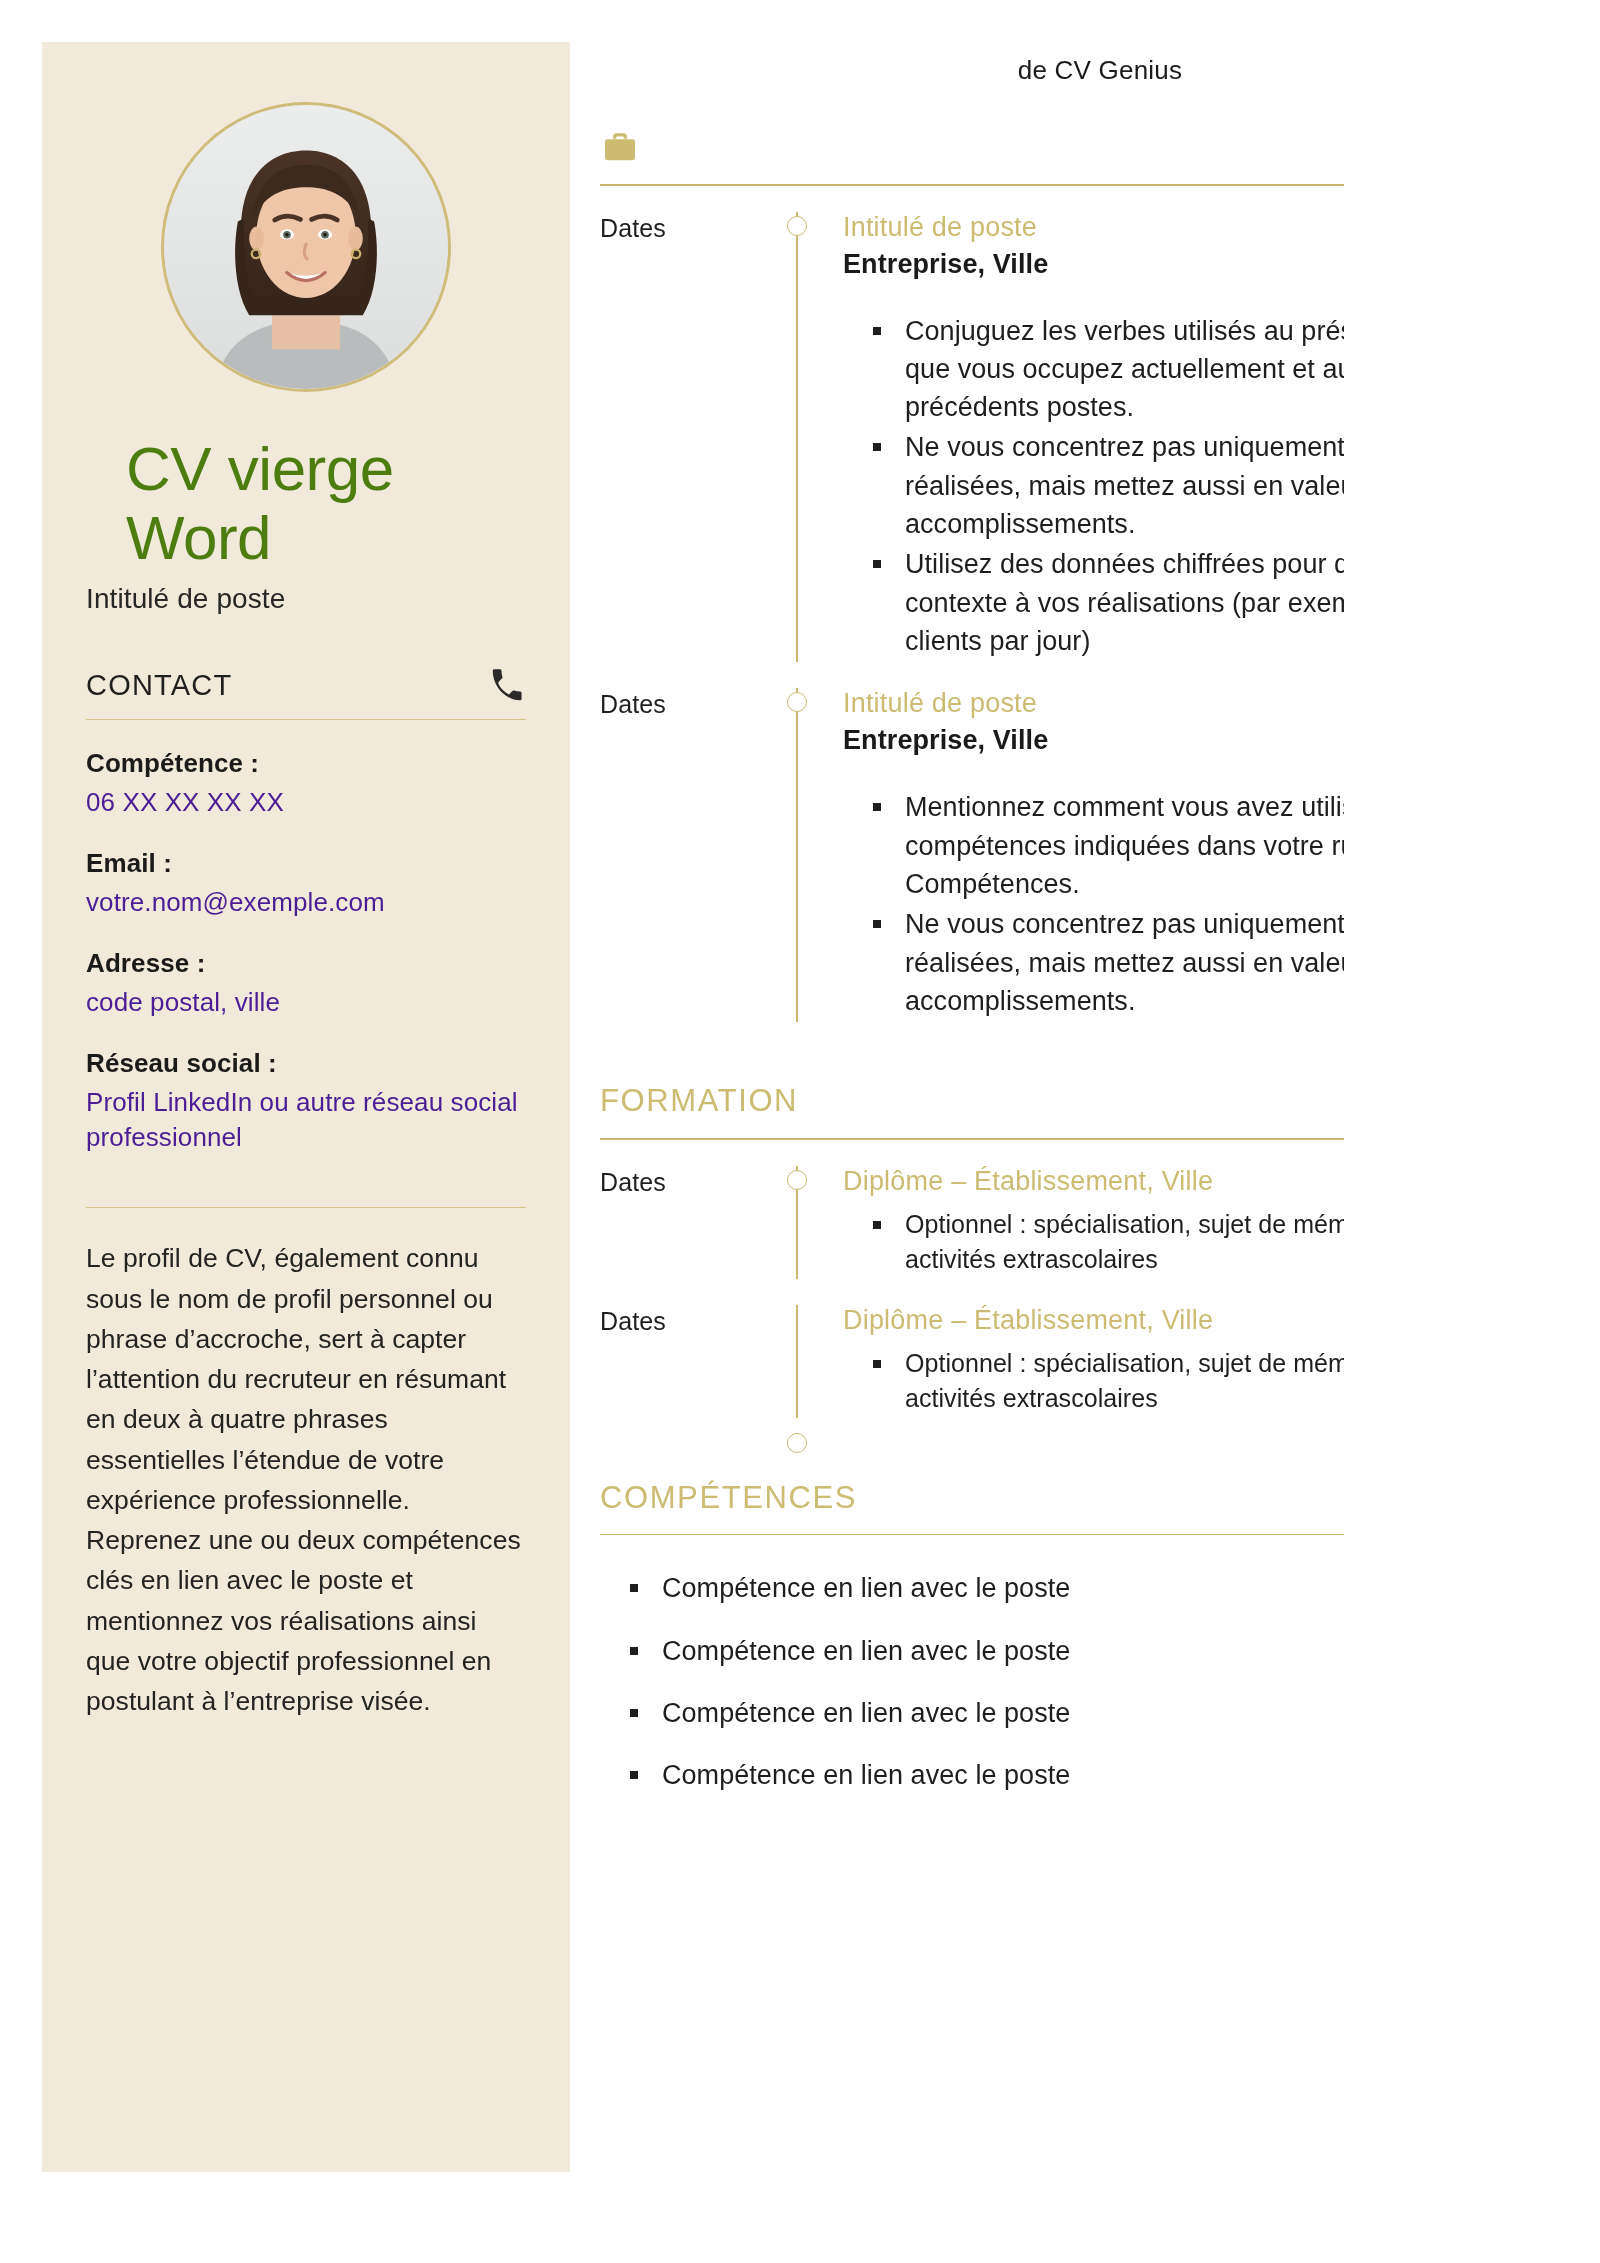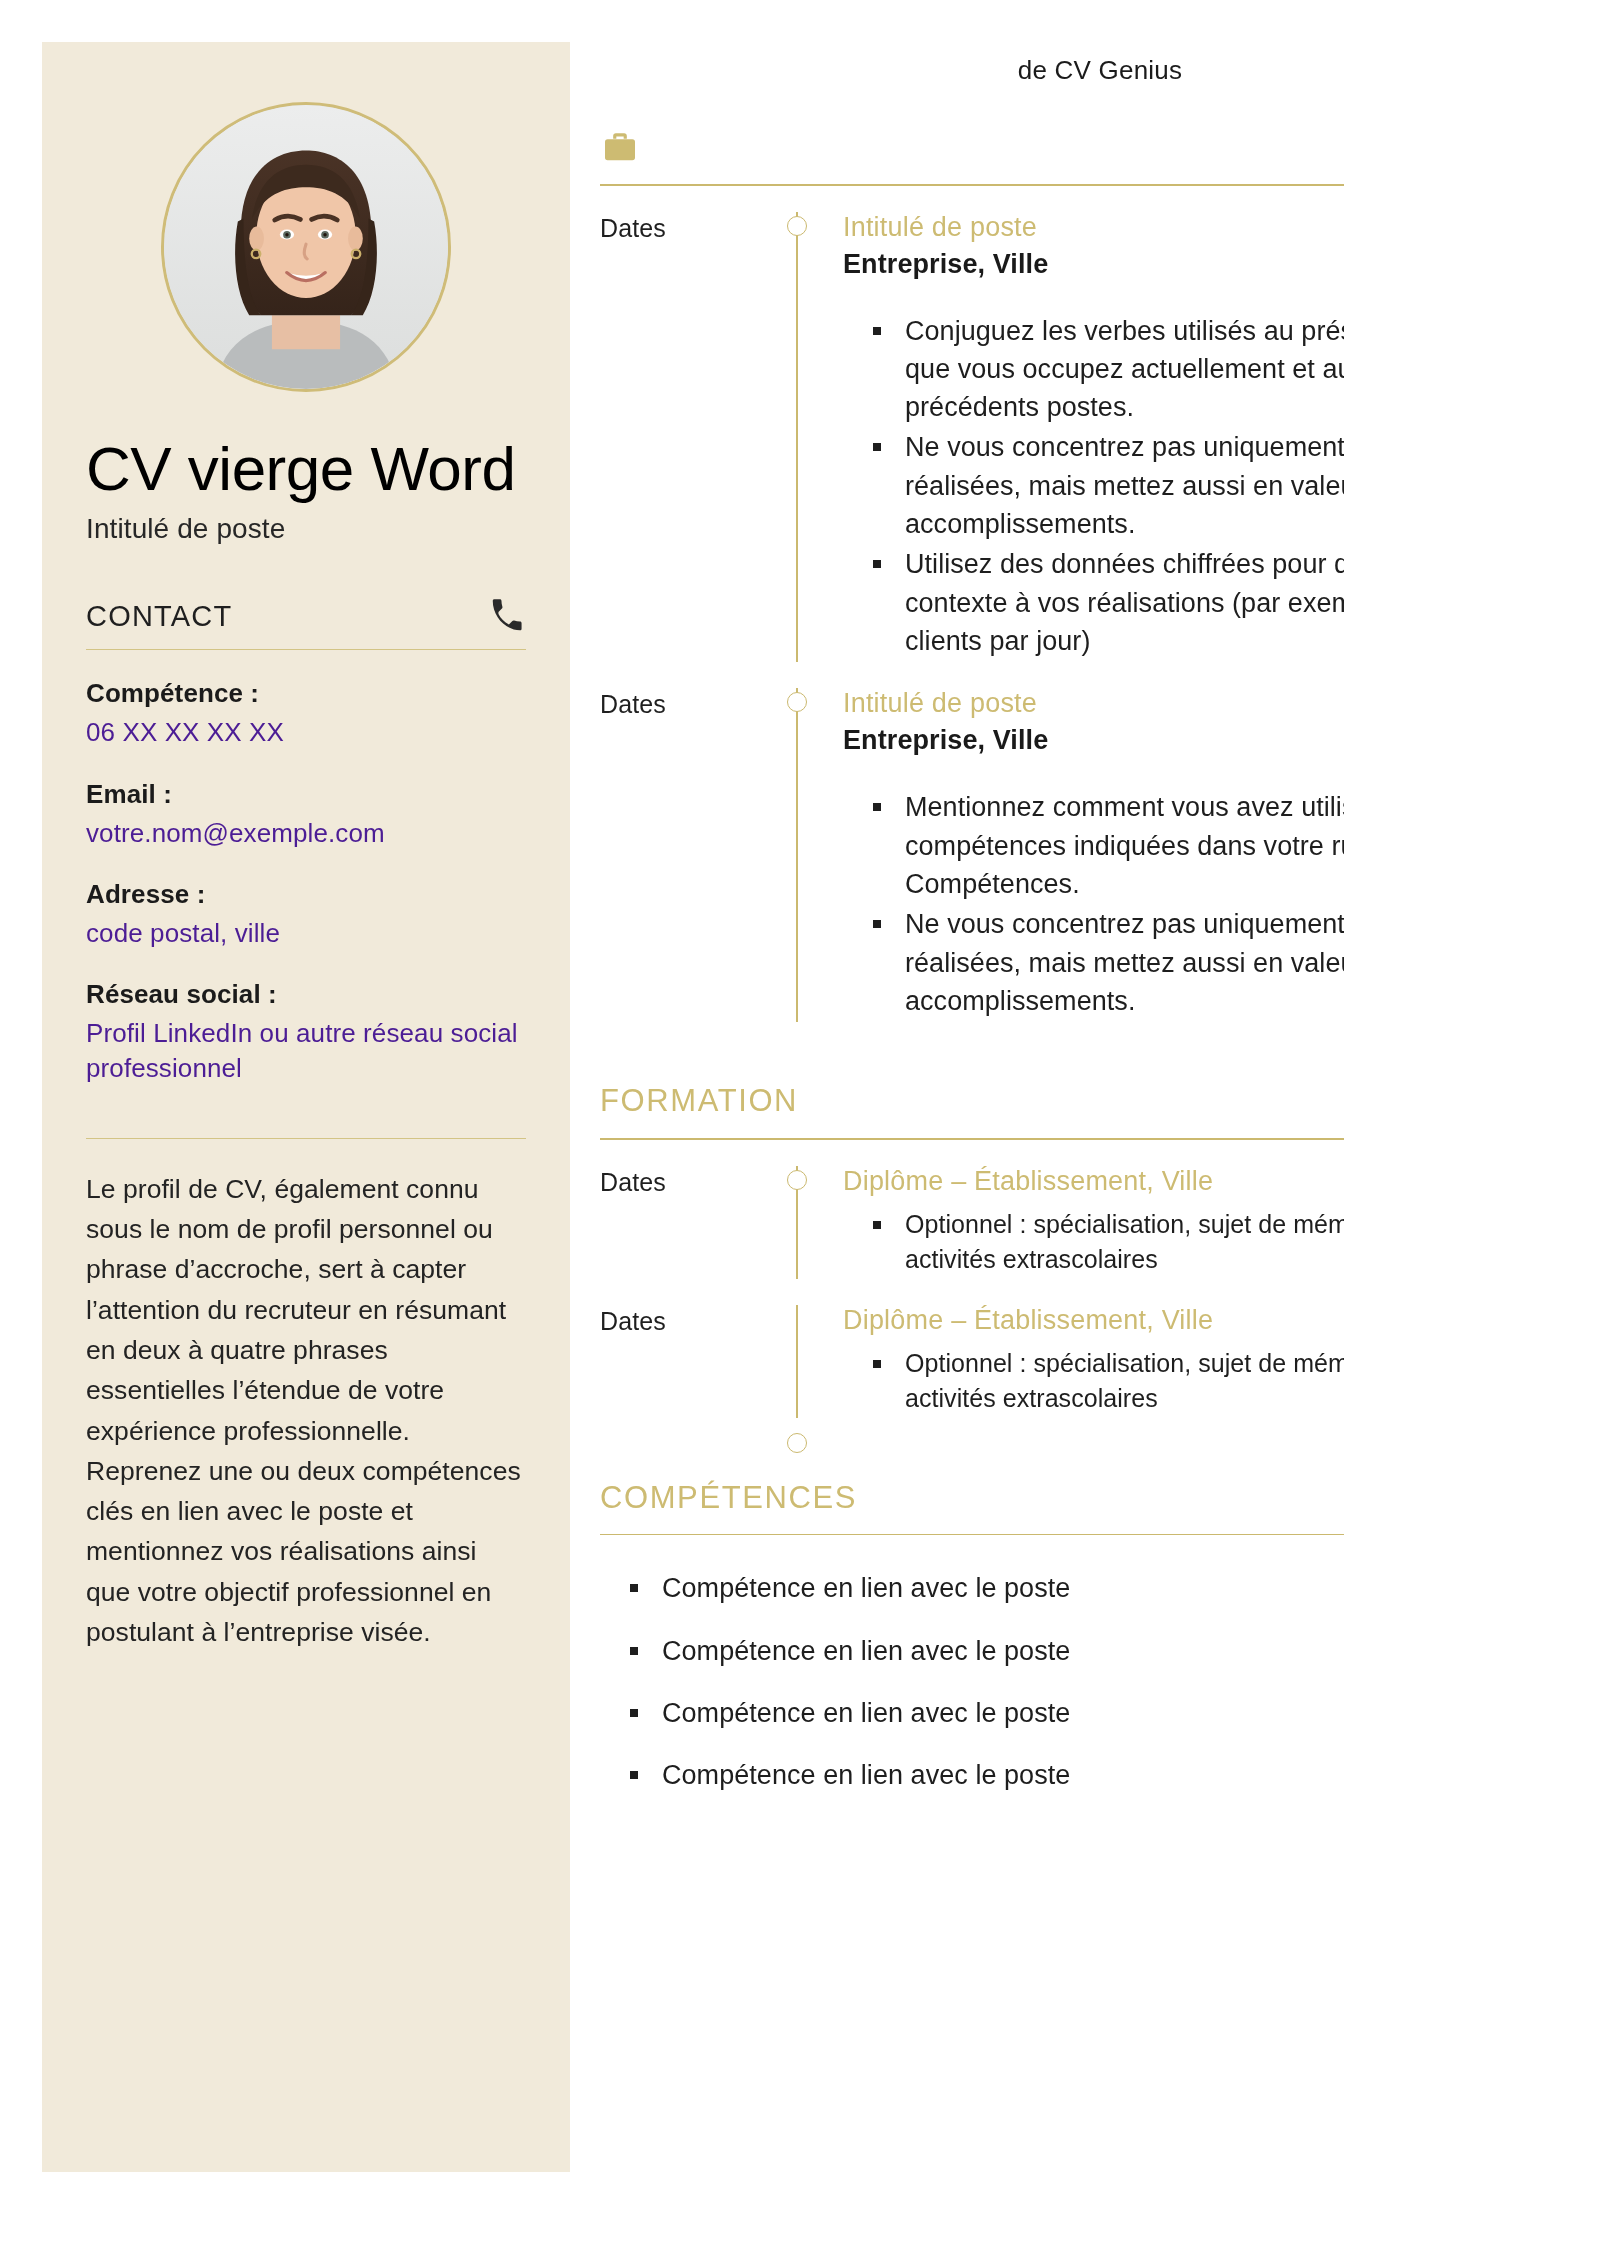--- a/index.html
+++ b/index.html
@@ -54,22 +54,23 @@
     background: #e2e3e1;
     position: relative;
   }
   .photo-svg { display: block; width: 100%; height: 100%; }
 
   .cand-name {
     margin-top: 42px;
     font-size: 62px;
     line-height: 1.12;
     font-weight: 400;
-    color: #000000;
+    color: #4d7c0f;
     letter-spacing: -0.5px;
+    margin-left: 40px;
   }
   .cand-role {
     margin-top: 10px;
     font-size: 28px;
     color: #272727;
     letter-spacing: 0.1px;
   }
 
   .side-section { margin-top: 52px; }
 

